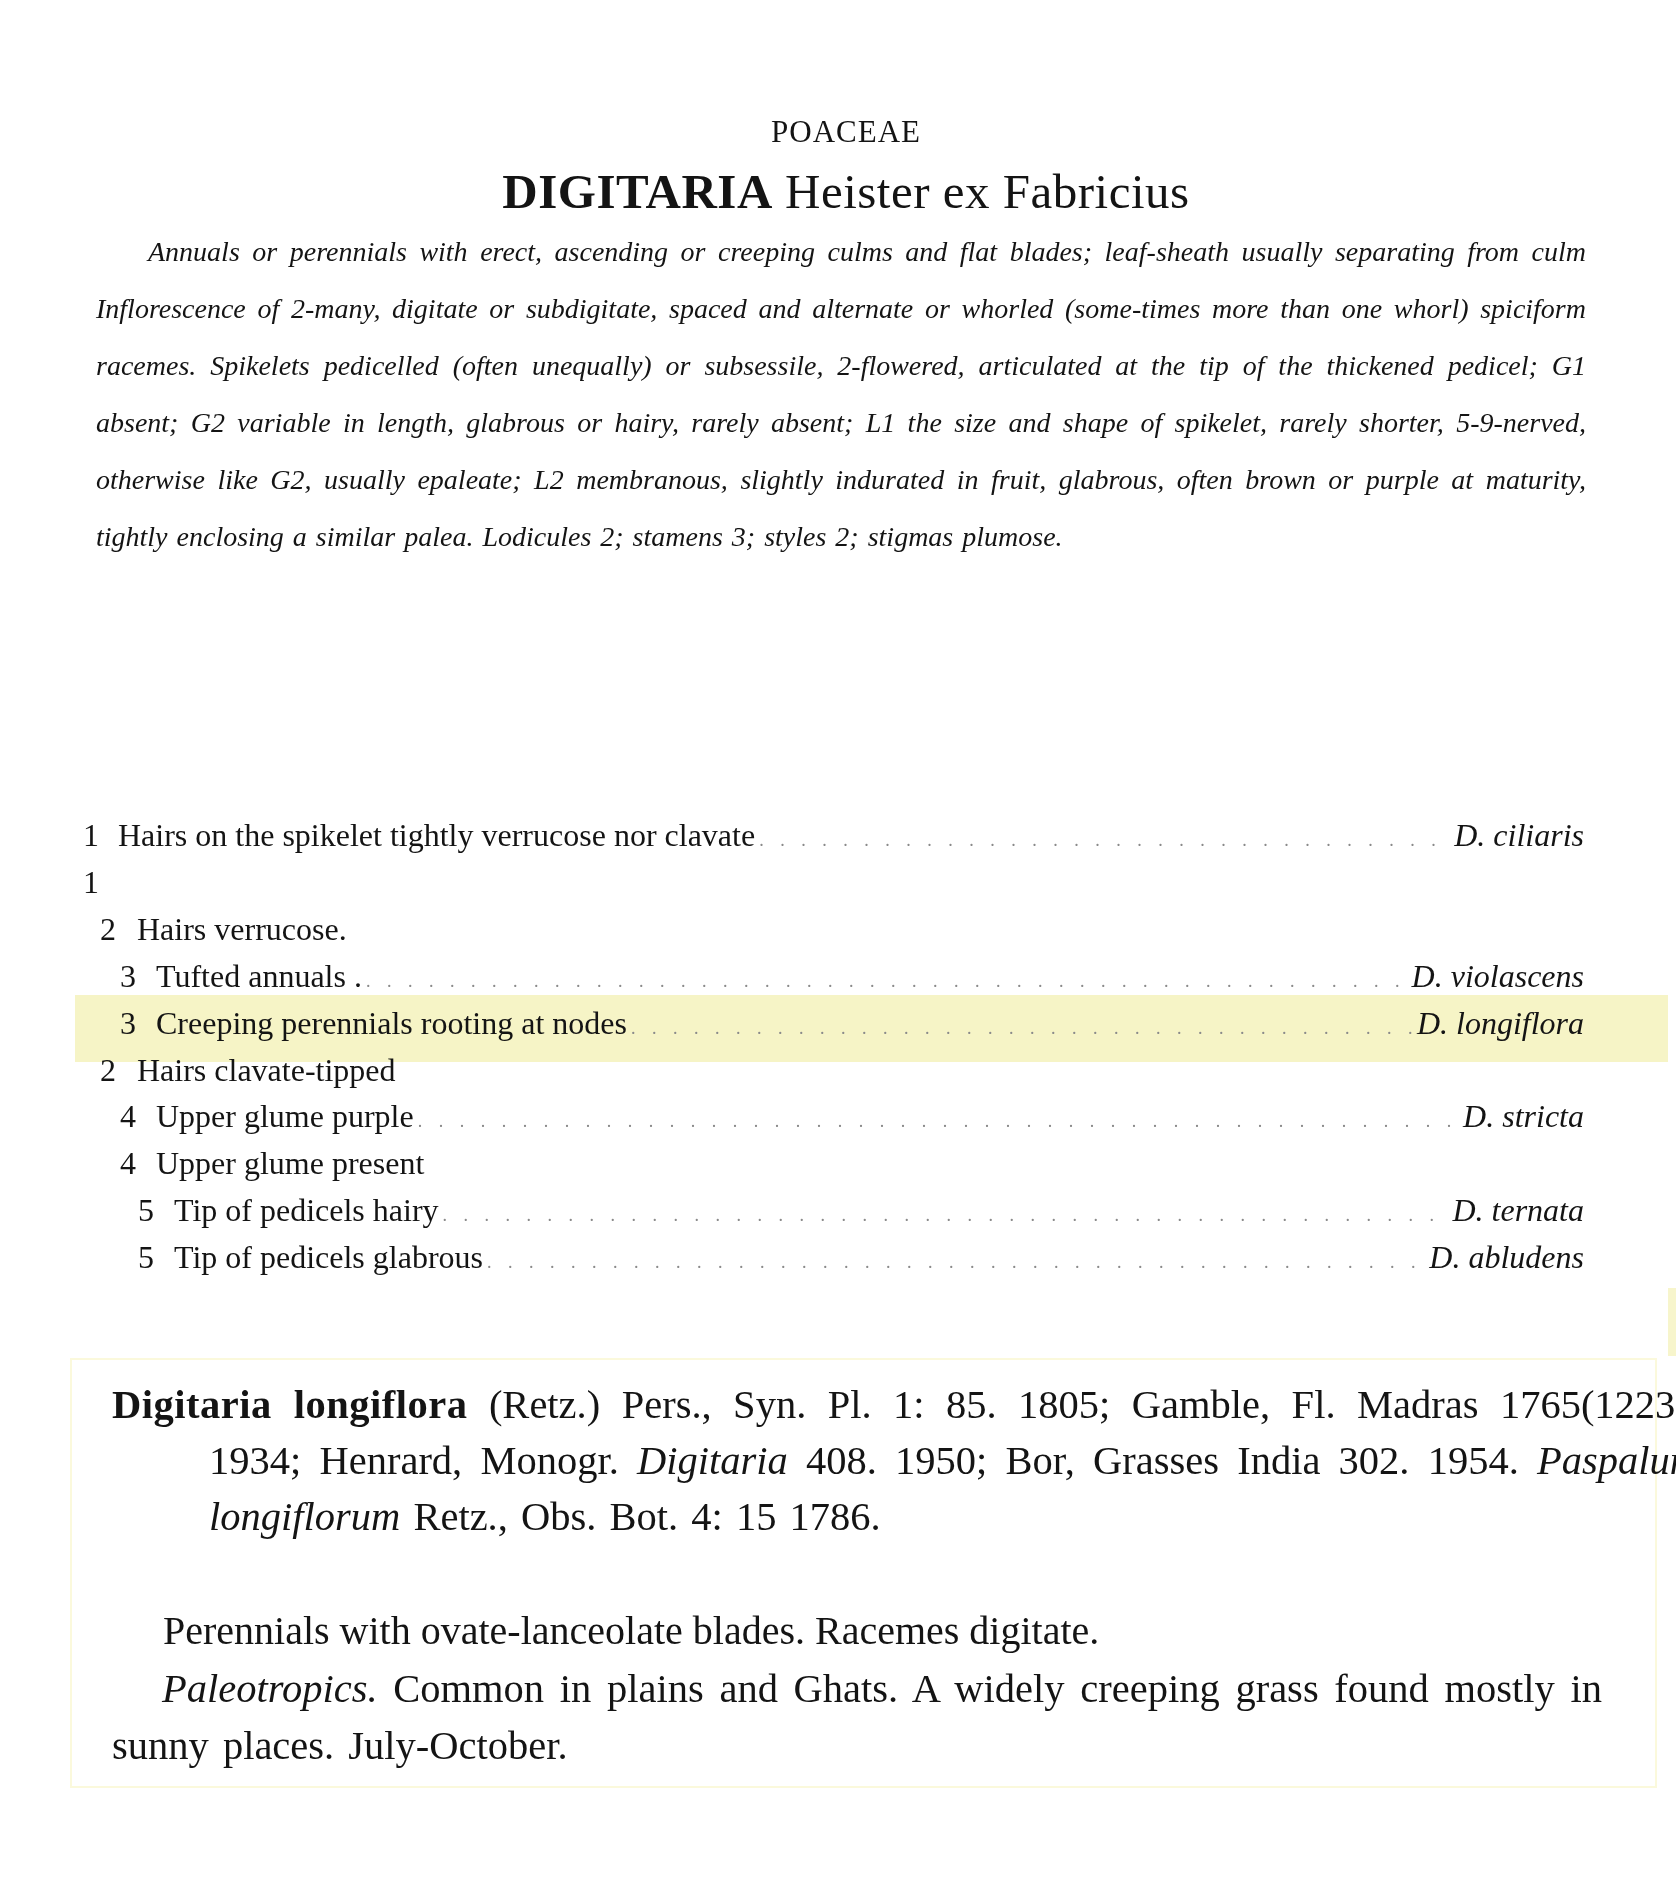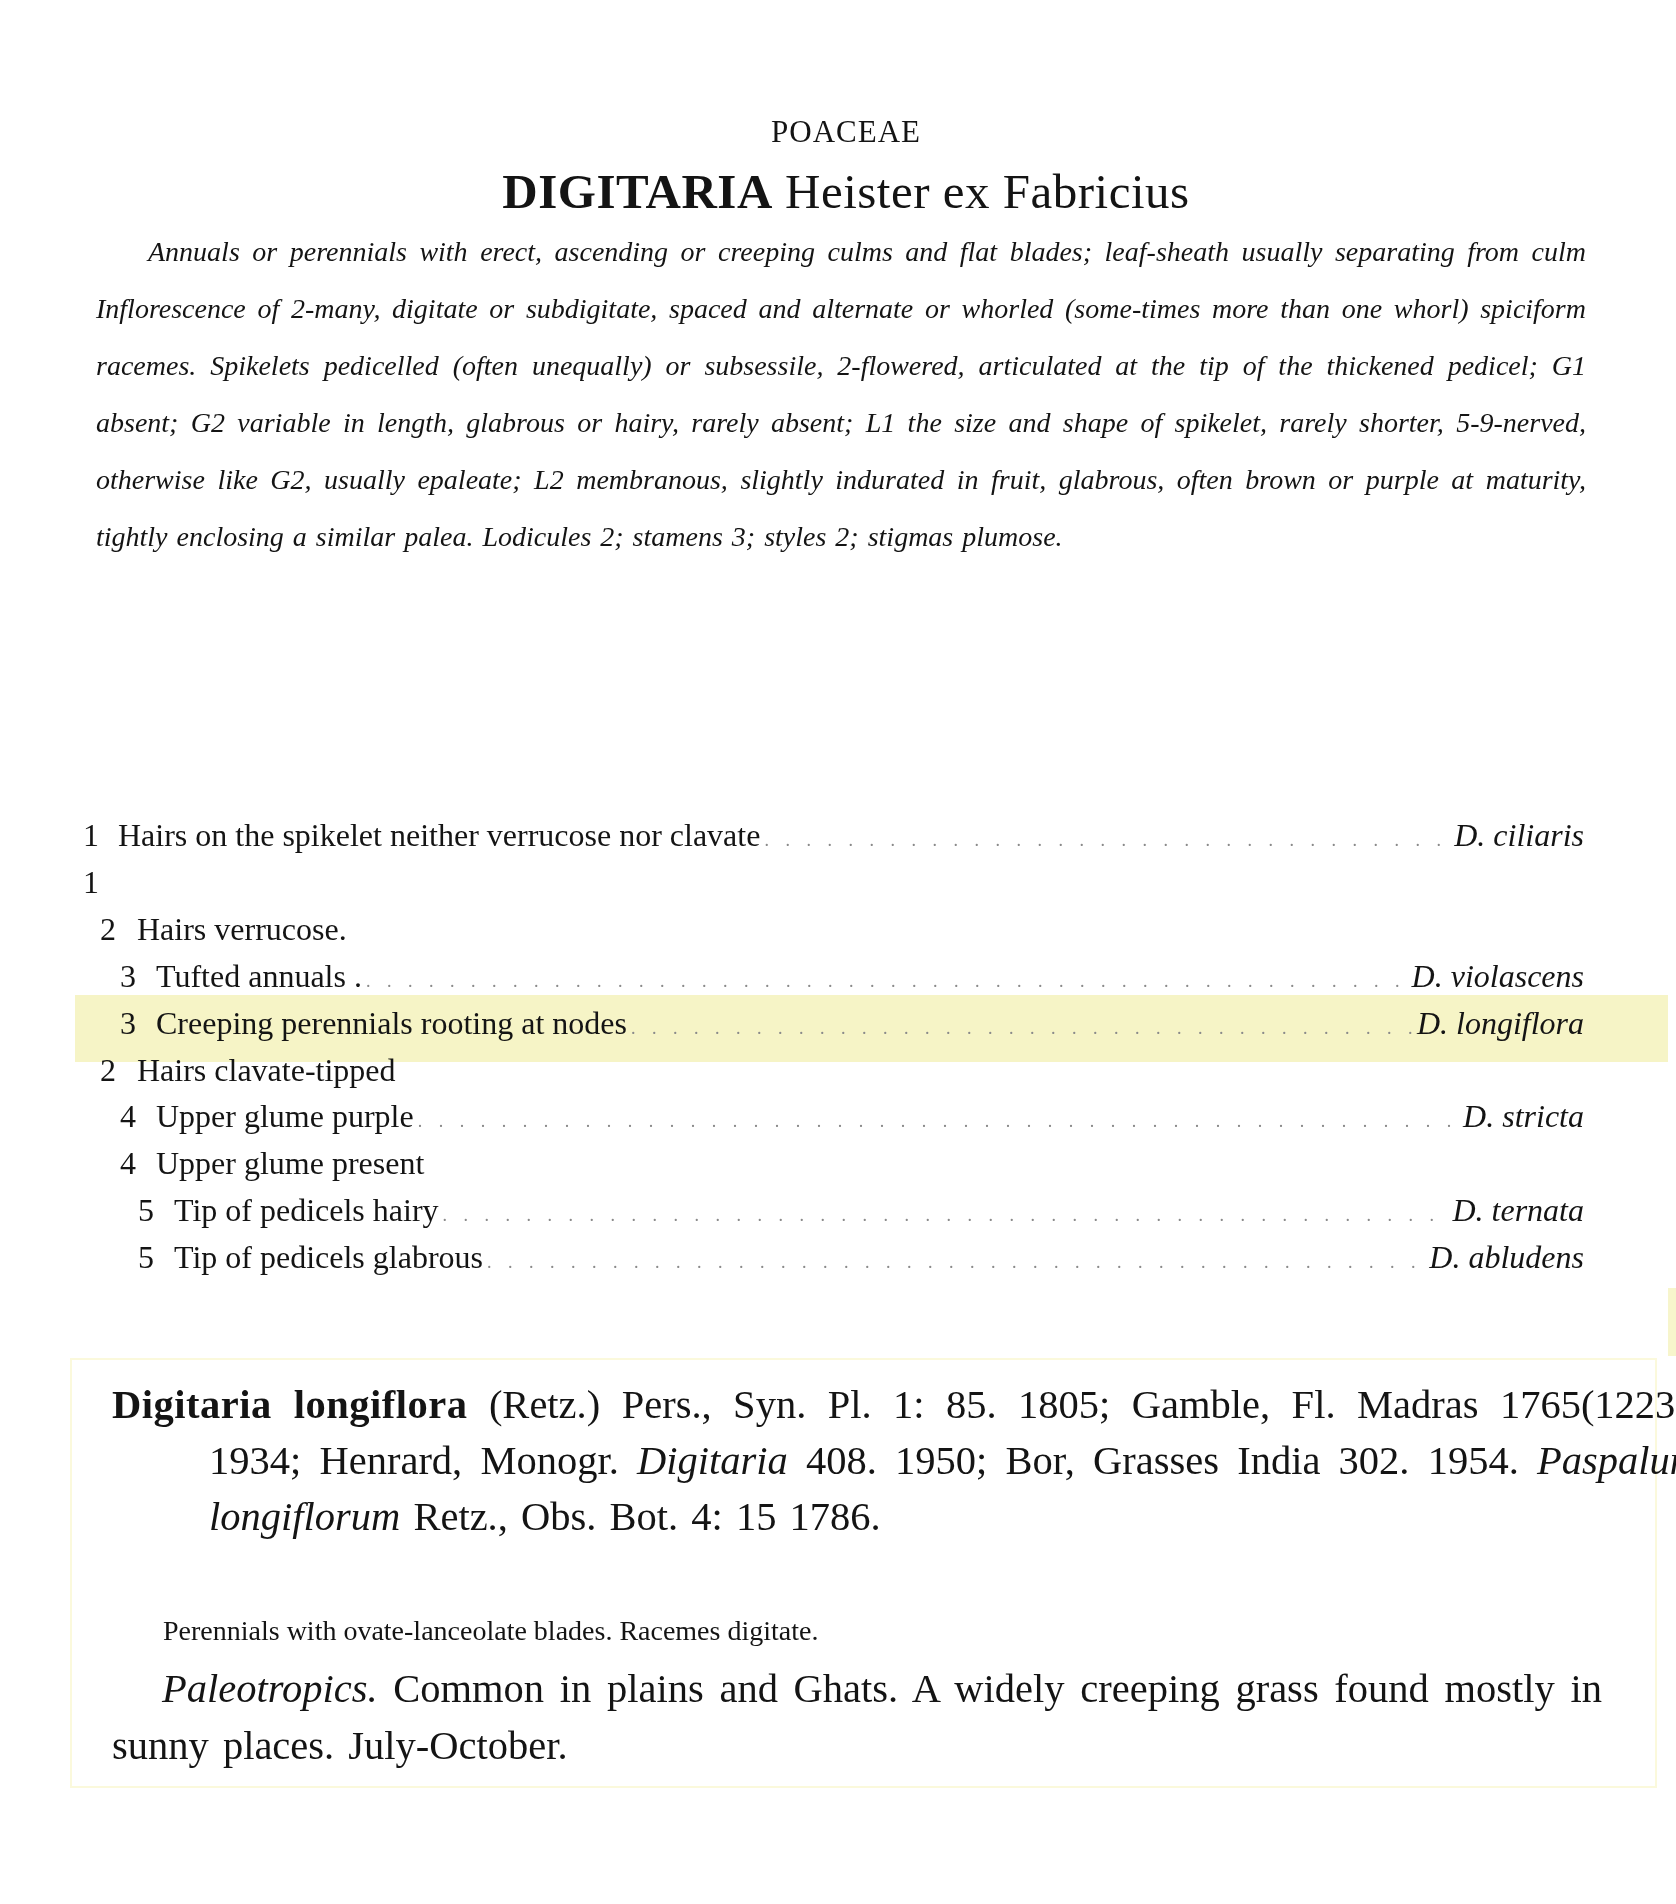--- a/index.html
+++ b/index.html
@@ -97,21 +97,21 @@
     line-height: 56px;
     padding-left: 97px;
     text-indent: -97px;
     text-align: justify;
     word-spacing: 3px;
   }
   .citation .sp-name { font-weight: bold; letter-spacing: 0.5px; }
   .citation i { font-style: italic; }
   .desc2 {
     left: 163px; width: 1450px; top: 1602px;
-    font-size: 28px;
+    font-size: 40px;
     line-height: 57px;
     white-space: nowrap;
   }
   .dist {
     left: 112px; width: 1490px; top: 1660px;
     font-size: 40.5px;
     line-height: 57px;
     text-indent: 50px;
     text-align: justify;
     word-spacing: 4px;
@@ -128,21 +128,21 @@
 </div>
 
 <p class="abs description" style="margin:0">Annuals or perennials with erect, ascending or creeping culms and flat blades; leaf-sheath usually separating from culm   Inflorescence of 2-many, digitate or subdigitate, spaced and alternate or whorled (some-times more than one whorl) spiciform racemes.  Spikelets pedicelled (often unequally) or subsessile, 2-flowered, articulated at the tip of the thickened pedicel; G1 absent; G2 variable in length, glabrous or hairy, rarely absent; L1 the size and shape of spikelet, rarely shorter, 5-9-nerved, otherwise like G2, usually epaleate; L2 membranous, slightly indurated in fruit, glabrous, often brown or purple at maturity, tightly enclosing a similar palea.  Lodicules 2; stamens 3; styles 2; stigmas plumose.</p>
 
 <div class="abs highlight-band"></div>
 
 <div class="abs key" id="key">
     <div class="key-row" style="top: 812px;">
       <span class="num" style="left: 83px;">1</span>
       <span class="lead" style="left: 118px;">
-        <span class="text">Hairs on the spikelet neither verrucose nor clavate</span>
+        <span class="text">Hairs on the spikelet tightly verrucose nor clavate</span>
         <span class="dots">. . . . . . . . . . . . . . . . . . . . . . . . . . . . . . . . . . . . . . . . . . . . . . . . . . . . . . . . . . . . . . . . . . . . . . . . . . . . . . . . . . . . . .</span>
         <span class="taxon">D. ciliaris</span>
       </span>
     </div>
     <div class="key-row" style="top: 858.9px;">
       <span class="num" style="left: 83px;">1</span>
     </div>
     <div class="key-row" style="top: 905.8px;">
       <span class="num" style="left: 100px;">2</span>
       <span class="lead" style="left: 137px; right: auto;">

